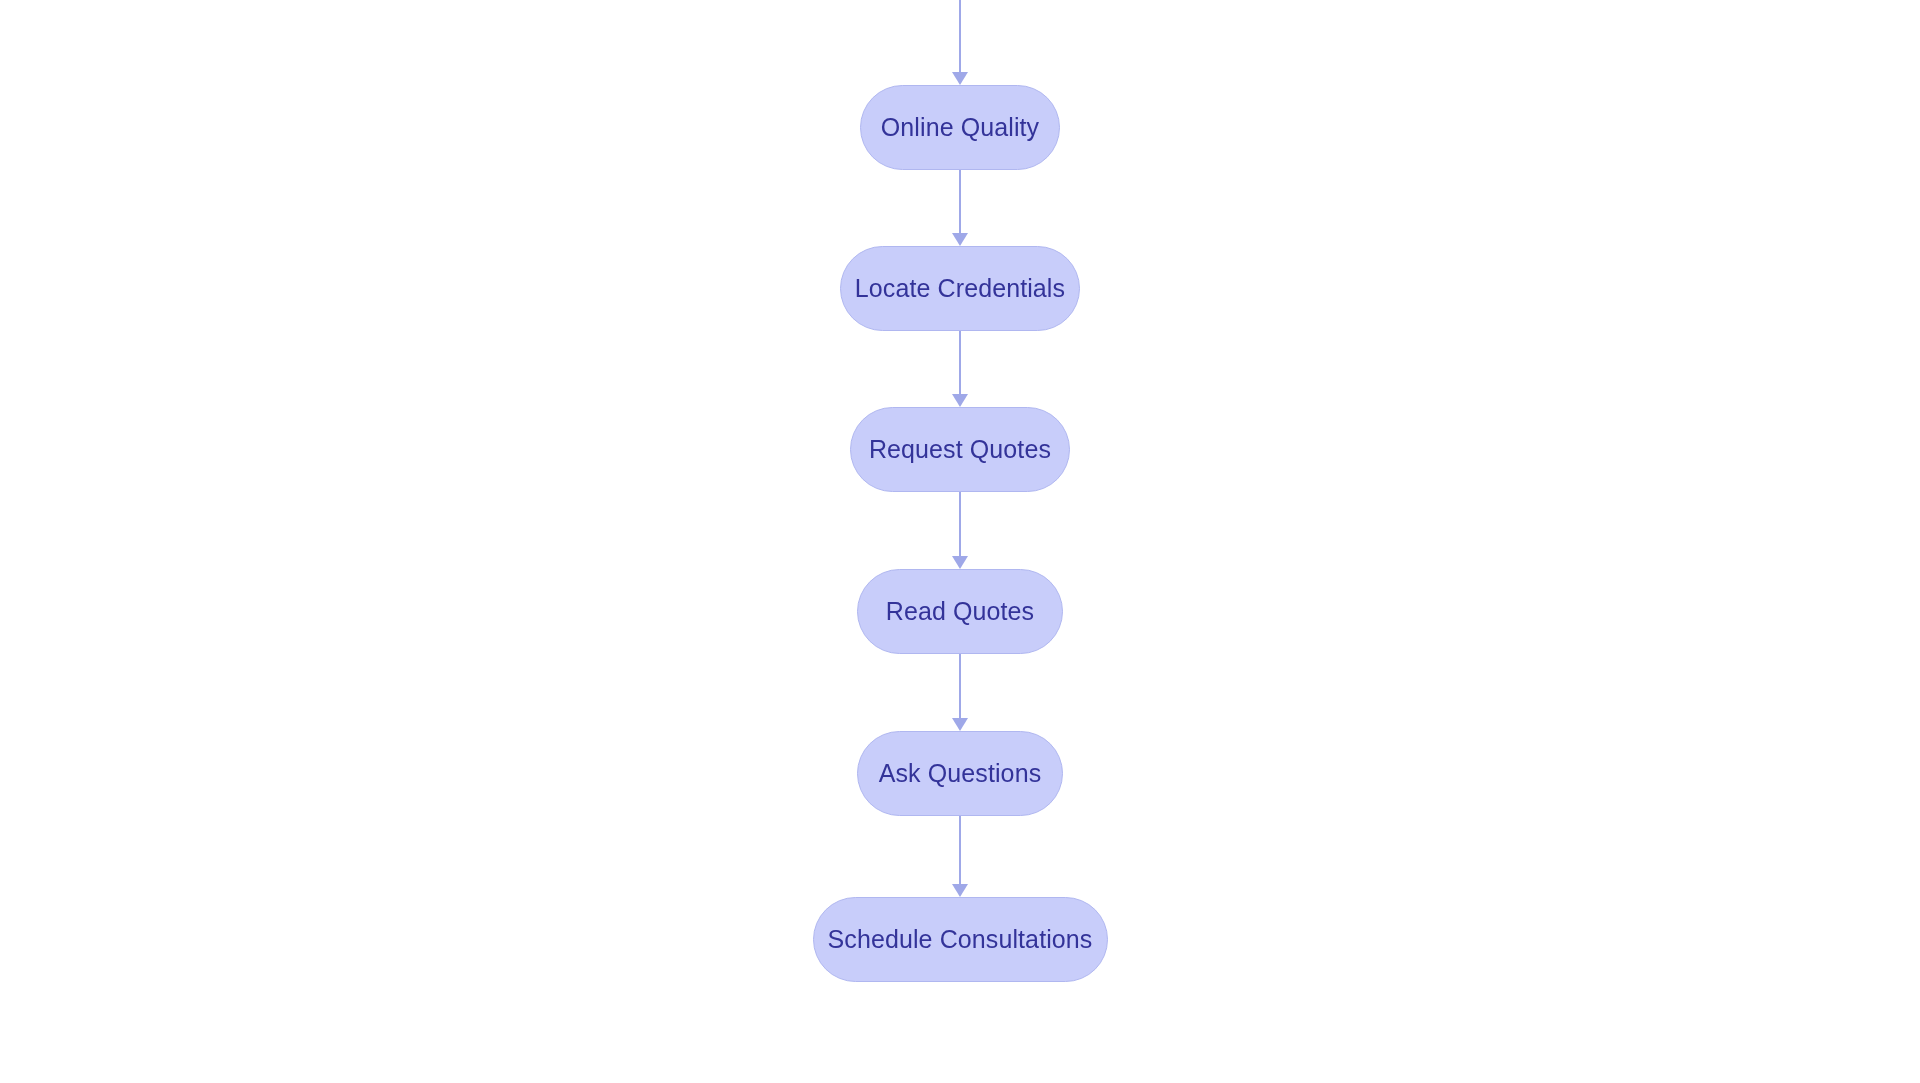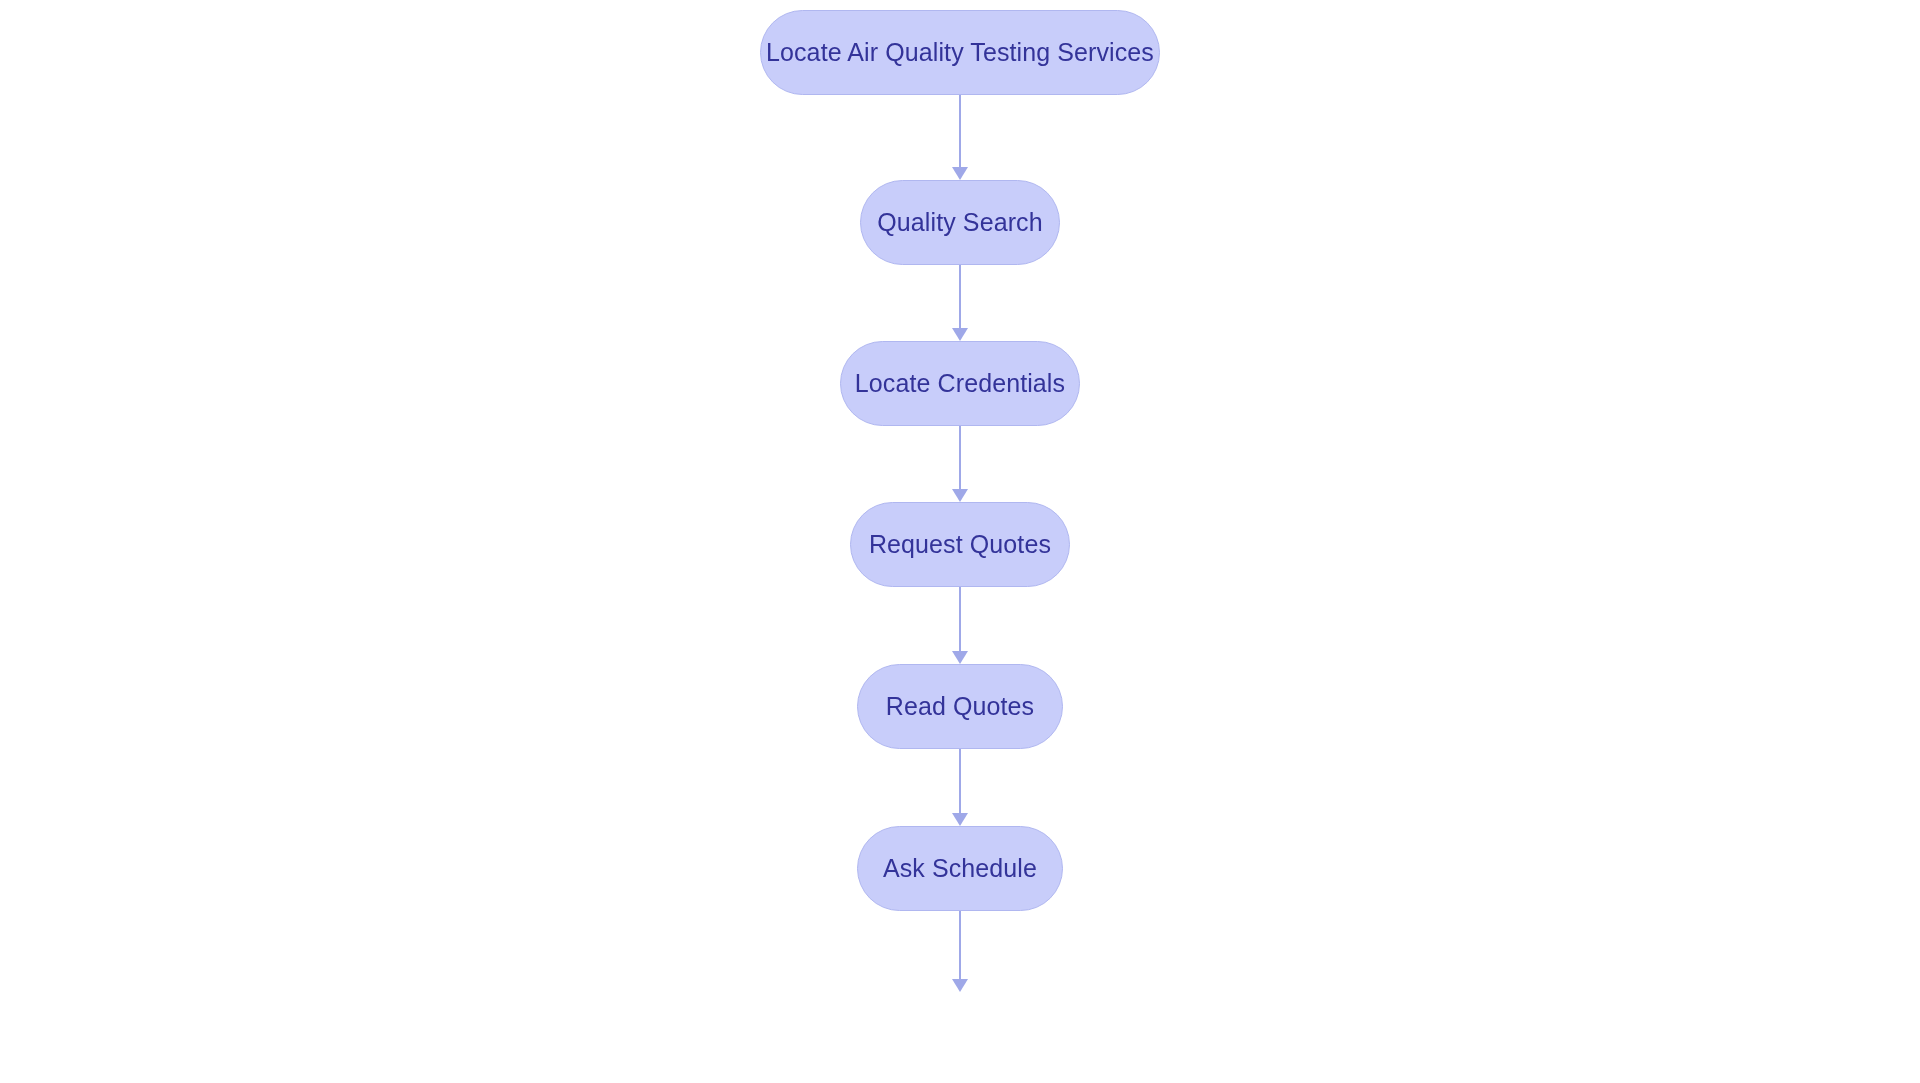--- a/index.html
+++ b/index.html
@@ -105,31 +105,28 @@
   .c3 .connector-line { height: 64px; }
   .c4 .connector-line { height: 64px; }
   .c5 .connector-line { height: 68px; }
 </style>
 </head>
 <body>
 
 <div id="flowchart-canvas">
   <div class="flow-column">
 
-    <div class="node n0">
-      <span class="node-label">Locate Air Quality Testing Services</span>
-    </div>
 
     <div class="connector c0">
       <div class="connector-line"></div>
       <div class="connector-arrow"></div>
     </div>
 
     <div class="node n1">
-      <span class="node-label">Quality Search</span>
+      <span class="node-label">Online Quality</span>
     </div>
 
     <div class="connector c1">
       <div class="connector-line"></div>
       <div class="connector-arrow"></div>
     </div>
 
     <div class="node n2">
       <span class="node-label">Locate Credentials</span>
     </div>
@@ -151,23 +148,26 @@
     <div class="node n4">
       <span class="node-label">Read Quotes</span>
     </div>
 
     <div class="connector c4">
       <div class="connector-line"></div>
       <div class="connector-arrow"></div>
     </div>
 
     <div class="node n5">
-      <span class="node-label">Ask Schedule</span>
+      <span class="node-label">Ask Questions</span>
     </div>
 
     <div class="connector c5">
       <div class="connector-line"></div>
       <div class="connector-arrow"></div>
     </div>
 
+    <div class="node n6">
+      <span class="node-label">Schedule Consultations</span>
+    </div>
 
   </div>
 </div>
 
 </body></html>

